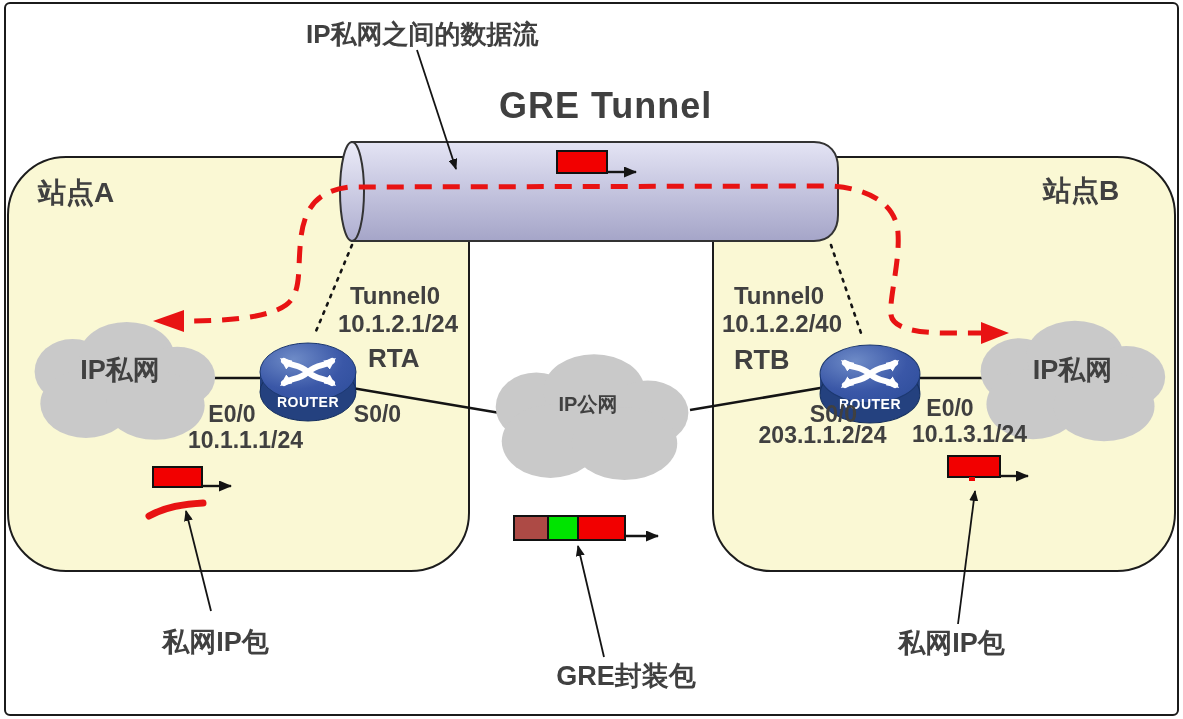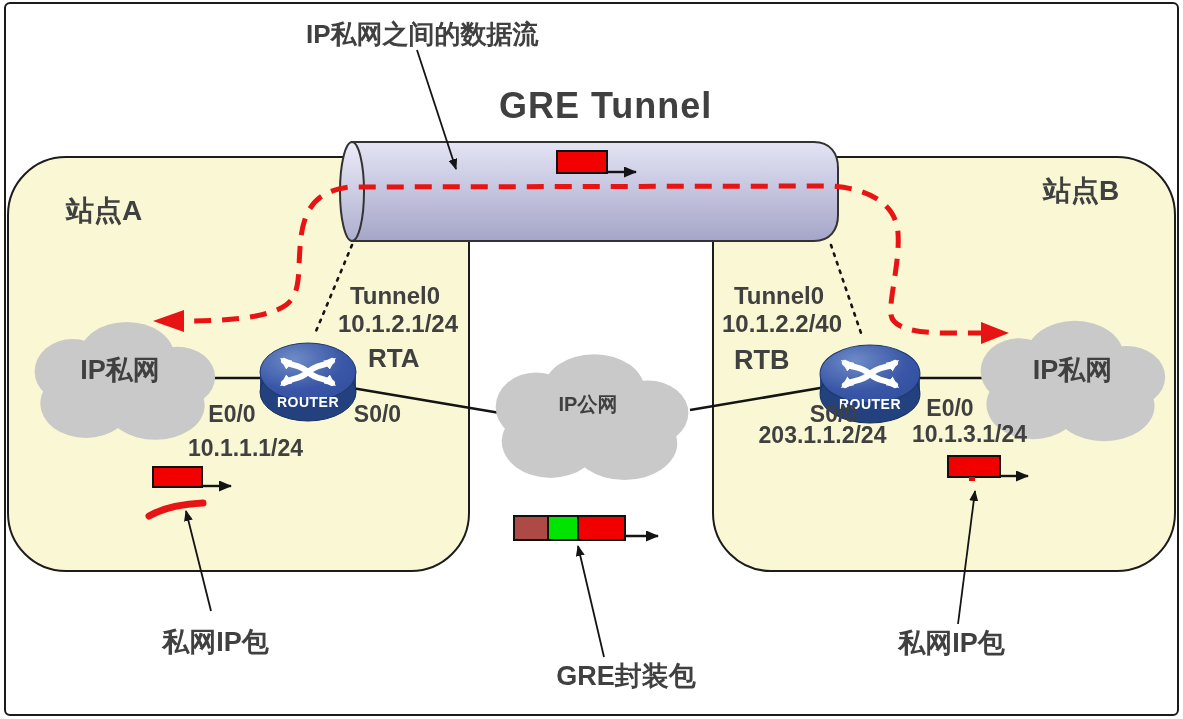--- a/index.html
+++ b/index.html
@@ -148,33 +148,33 @@
         <path d="M50,38 C40,29 34,33 26,27" marker-end="url(#mWhite)"></path>
         <path d="M50,38 C60,47 66,43 74,49" marker-end="url(#mWhite)"></path>
       </g>
     </svg>
     <span class="rlabel">ROUTER</span>
   </div>
 
   <div class="lbl" style="left:306px;top:20px;font-size:26px;">IP私网之间的数据流</div>
   <div class="lbl" style="left:475px;top:86px;font-size:36px;letter-spacing:1px;margin-left:24px;">GRE Tunnel</div>
 
-  <div class="lbl cn-big" style="left:38px;top:196px;margin-left:28px;">站点A</div>
+  <div class="lbl cn-big" style="left:38px;top:178px;">站点A</div>
   <div class="lbl cn-big" style="left:1043px;top:176px;">站点B</div>
 
   <div class="lbl ctr" style="left:50px;top:356px;width:140px;font-size:27px;">IP私网</div>
   <div class="lbl ctr" style="left:498px;top:393px;width:180px;font-size:20px;">IP公网</div>
   <div class="lbl ctr" style="left:1000px;top:356px;width:145px;font-size:27px;">IP私网</div>
 
   <div class="lbl ctr if24" style="left:325px;top:283px;width:140px;">Tunnel0</div>
   <div class="lbl ctr if24" style="left:323px;top:311px;width:150px;">10.1.2.1/24</div>
   <div class="lbl" style="left:368px;top:344px;font-size:26px;">RTA</div>
   <div class="lbl ctr iface" style="left:330px;top:402px;width:95px;">S0/0</div>
   <div class="lbl ctr iface" style="left:203px;top:402px;width:58px;">E0/0</div>
-  <div class="lbl ctr iface" style="left:178px;top:428px;width:135px;margin-top:8px;">10.1.1.1/24</div>
+  <div class="lbl ctr iface" style="left:178px;top:428px;width:135px;">10.1.1.1/24</div>
 
   <div class="lbl ctr if24" style="left:709px;top:283px;width:140px;">Tunnel0</div>
   <div class="lbl ctr if24" style="left:707px;top:311px;width:150px;">10.1.2.2/40</div>
   <div class="lbl" style="left:734px;top:346px;font-size:27px;">RTB</div>
   <div class="lbl ctr iface" style="left:806px;top:402px;width:55px;">S0/0</div>
   <div class="lbl ctr iface" style="left:750px;top:423px;width:145px;">203.1.1.2/24</div>
   <div class="lbl ctr iface" style="left:925px;top:396px;width:50px;">E0/0</div>
   <div class="lbl ctr iface" style="left:902px;top:422px;width:135px;">10.1.3.1/24</div>
 
   <div class="lbl ctr pktlbl" style="left:158px;top:628px;width:115px;">私网IP包</div>

